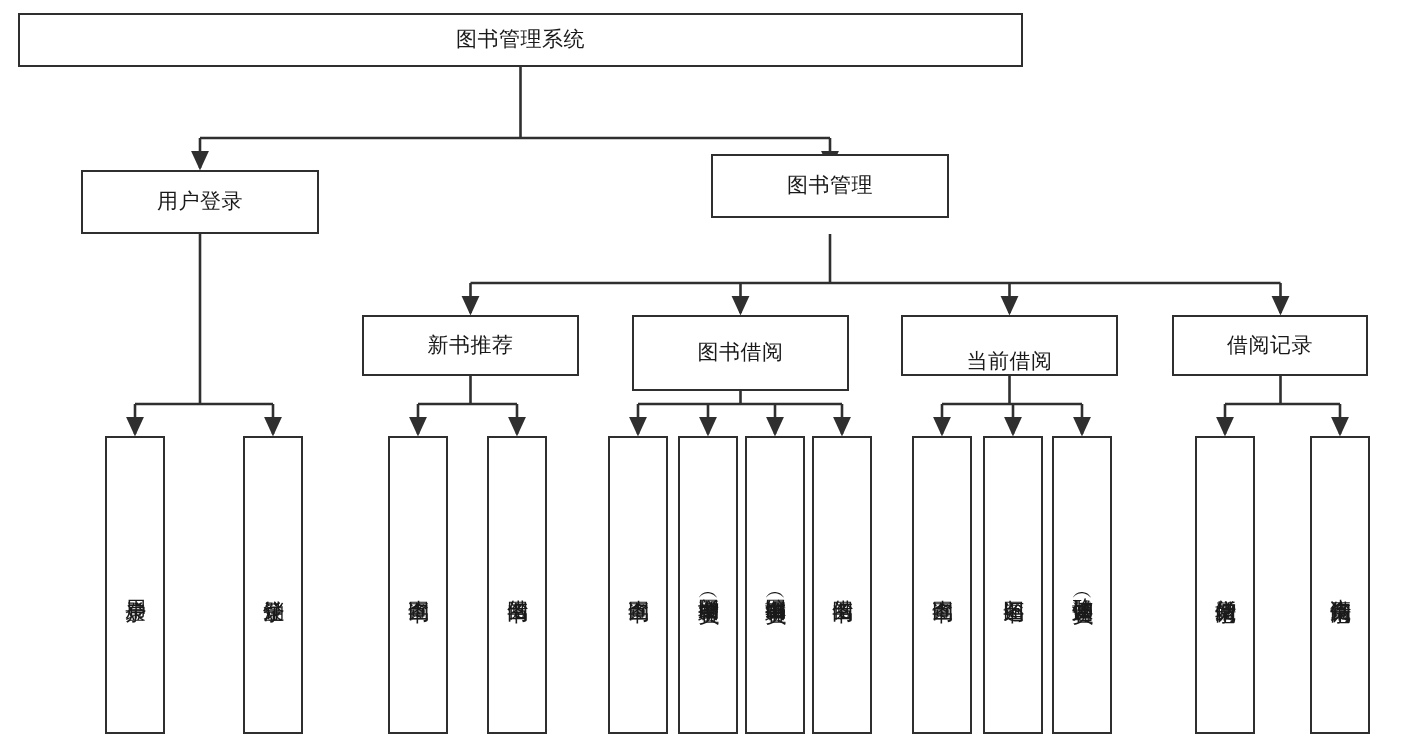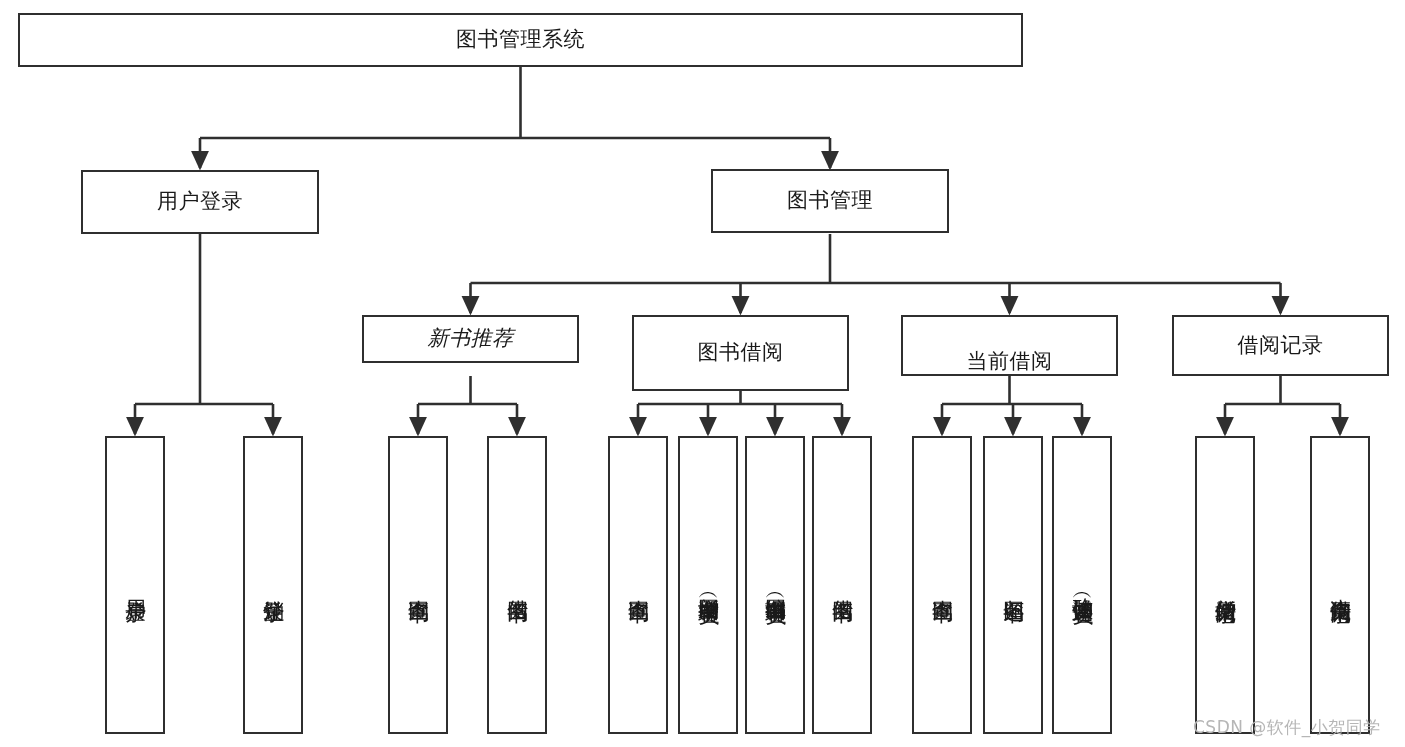--- a/index.html
+++ b/index.html
@@ -113,33 +113,33 @@
         <path d="M 1340 404 L 1340 434" marker-end="url(#arrow-head)"></path>
       </g>
   </svg>
   <div id="node-layer">
       <div class="node level-0" id="node-root" style="left: 18px; top: 13px; width: 1005px; height: 54px; border-color: rgb(47, 47, 47); background: rgb(255, 255, 255); color: rgb(26, 26, 26);">
         <span class="node-label">图书管理系统</span>
       </div>
       <div class="node level-1" id="node-user-login" style="left: 81px; top: 170px; width: 238px; height: 64px; border-color: rgb(47, 47, 47); background: rgb(255, 255, 255); color: rgb(26, 26, 26);">
         <span class="node-label">用户登录</span>
       </div>
-      <div class="node level-1" id="node-book-manage" style="left: 711px; top: 169px; width: 238px; height: 64px; border-color: rgb(47, 47, 47); background: rgb(255, 255, 255); color: rgb(26, 26, 26);">
+      <div class="node level-1" id="node-book-manage" style="left: 711px; top: 154px; width: 238px; height: 64px; border-color: rgb(47, 47, 47); background: rgb(255, 255, 255); color: rgb(26, 26, 26);">
         <span class="node-label">图书管理</span>
       </div>
-      <div class="node level-2" id="node-new-book-rec" style="left: 362px; top: 315px; width: 217px; height: 48px; border-color: rgb(47, 47, 47); background: rgb(255, 255, 255); color: rgb(26, 26, 26); font-style: italic;">
+      <div class="node level-2" id="node-new-book-rec" style="left: 362px; top: 315px; width: 217px; height: 61px; border-color: rgb(47, 47, 47); background: rgb(255, 255, 255); color: rgb(26, 26, 26);">
         <span class="node-label">新书推荐</span>
       </div>
       <div class="node level-2" id="node-book-borrow" style="left: 632px; top: 315px; width: 217px; height: 76px; border-color: rgb(47, 47, 47); background: rgb(255, 255, 255); color: rgb(26, 26, 26);">
         <span class="node-label">图书借阅</span>
       </div>
       <div class="node level-2" id="node-current-borrow" style="left: 901px; top: 315px; width: 217px; height: 61px; border-color: rgb(47, 47, 47); background: rgb(255, 255, 255); color: rgb(26, 26, 26); align-items: flex-end;">
         <span class="node-label">当前借阅</span>
       </div>
-      <div class="node level-2" id="node-borrow-record" style="left: 1172px; top: 315px; width: 217px; height: 61px; border-color: rgb(47, 47, 47); background: rgb(255, 255, 255); color: rgb(26, 26, 26);">
+      <div class="node level-2" id="node-borrow-record" style="left: 1172px; top: 315px; width: 196px; height: 61px; border-color: rgb(47, 47, 47); background: rgb(255, 255, 255); color: rgb(26, 26, 26);">
         <span class="node-label">借阅记录</span>
       </div>
       <div class="node level-3 leaf" id="node-leaf-user-login" style="left: 105px; top: 436px; width: 60px; height: 298px; border-color: rgb(47, 47, 47); background: rgb(255, 255, 255); color: rgb(26, 26, 26);">
         <span class="node-label">用户登录</span>
       </div>
       <div class="node level-3 leaf" id="node-leaf-user-logout" style="left: 243px; top: 436px; width: 60px; height: 298px; border-color: rgb(47, 47, 47); background: rgb(255, 255, 255); color: rgb(26, 26, 26);">
         <span class="node-label">注销登录</span>
       </div>
       <div class="node level-3 leaf" id="node-leaf-query-book-1" style="left: 388px; top: 436px; width: 60px; height: 298px; border-color: rgb(47, 47, 47); background: rgb(255, 255, 255); color: rgb(26, 26, 26);">
         <span class="node-label">查询图书</span>
@@ -169,14 +169,13 @@
         <span class="node-label">确认归还（管理员）</span>
       </div>
       <div class="node level-3 leaf" id="node-leaf-add-record" style="left: 1195px; top: 436px; width: 60px; height: 298px; border-color: rgb(47, 47, 47); background: rgb(255, 255, 255); color: rgb(26, 26, 26);">
         <span class="node-label">新增借阅记录</span>
       </div>
       <div class="node level-3 leaf" id="node-leaf-query-record" style="left: 1310px; top: 436px; width: 60px; height: 298px; border-color: rgb(47, 47, 47); background: rgb(255, 255, 255); color: rgb(26, 26, 26);">
         <span class="node-label">查询借阅记录</span>
       </div>
     </div>
 
-  <div class="watermark" style="left: 1193px; top: 716px; color: rgb(182, 182, 182);">CSDN @软件_小贺同学</div>
 </div>
 
 </body></html>

